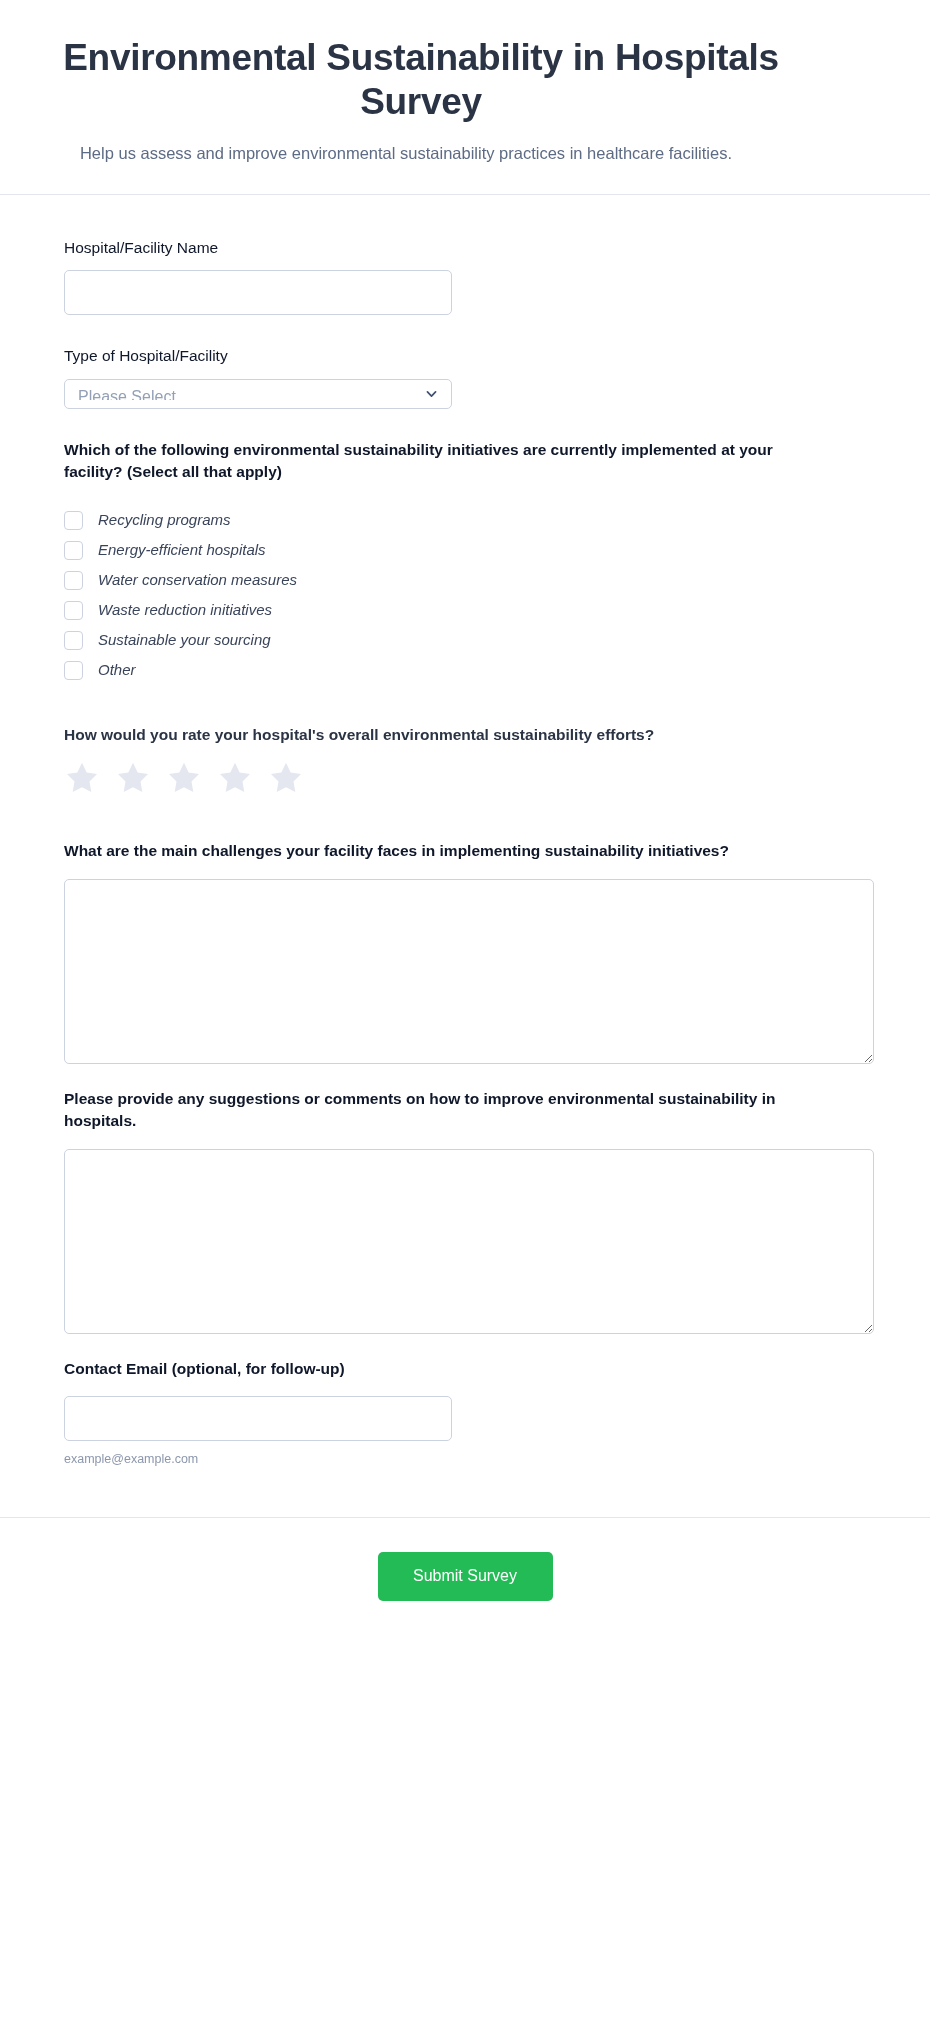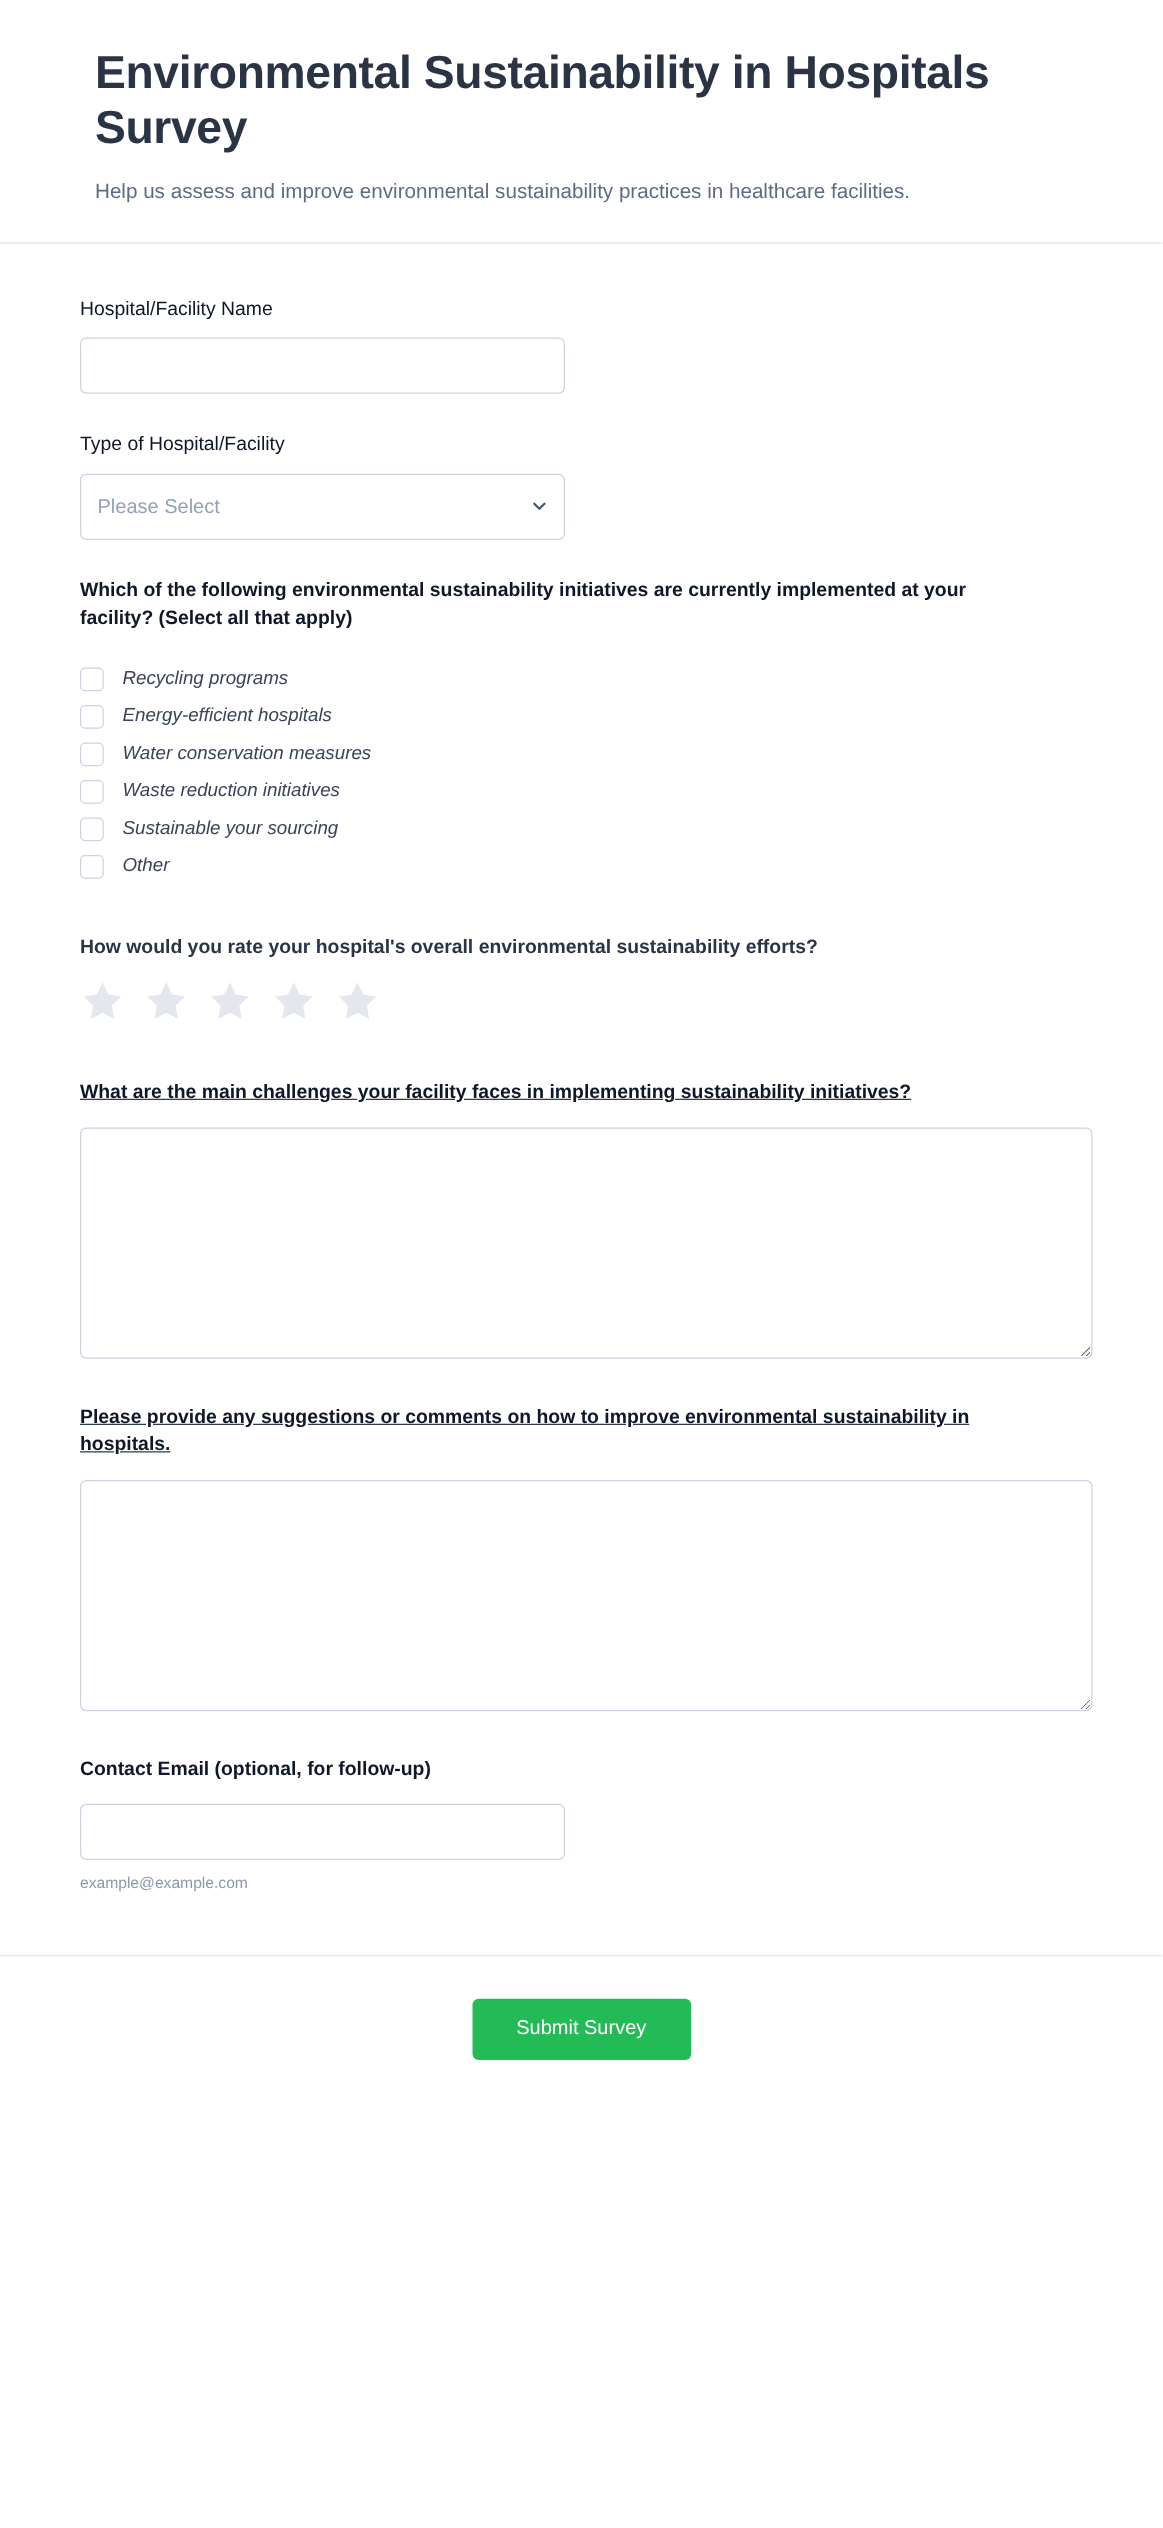--- a/index.html
+++ b/index.html
@@ -18,22 +18,23 @@
   }
 
   .page {
     width: 930px;
     margin: 0 auto;
     background: #ffffff;
   }
 
   
   .form-header {
-    padding: 36px 64px 28px 76px;
+    padding: 36px 64px 28px 26px;
     border-bottom: 1px solid #e3e6ed;
+    text-align: center;
   }
   .form-title {
     margin: 0;
     font-size: 37px;
     line-height: 1.20;
     font-weight: bold;
     letter-spacing: -0.3px;
     color: #2b3445;
     max-width: 790px;
   }
@@ -83,21 +84,21 @@
   .text-input::placeholder { color: #9aa5bb; }
 
   
   .select-wrap {
     position: relative;
     width: 388px;
   }
   .select-input {
     display: block;
     width: 100%;
-    height: 53px;
+    height: 30px;
     padding: 8px 36px 8px 13px;
     font-family: "Liberation Sans", sans-serif;
     font-size: 16px;
     color: #93a0b6;
     background: #ffffff;
     border: 1px solid #ccd2e0;
     border-radius: 5px;
     outline: none;
     -webkit-appearance: none;
     appearance: none;
@@ -174,21 +175,21 @@
   }
 
   .helper-text {
     margin-top: 10px;
     font-size: 12.5px;
     color: #8c97ad;
     line-height: 1.4;
   }
 
   .block-gap-lg { margin-bottom: 44px; }
-  .block-gap-xl { margin-bottom: 36px; text-decoration: underline; }
+  .block-gap-xl { margin-bottom: 24px; }
 
   
   .form-footer {
     border-top: 1px solid #e3e6ed;
     padding: 34px 64px 44px 64px;
     display: flex;
     justify-content: center;
     align-items: center;
   }
   .submit-button {

